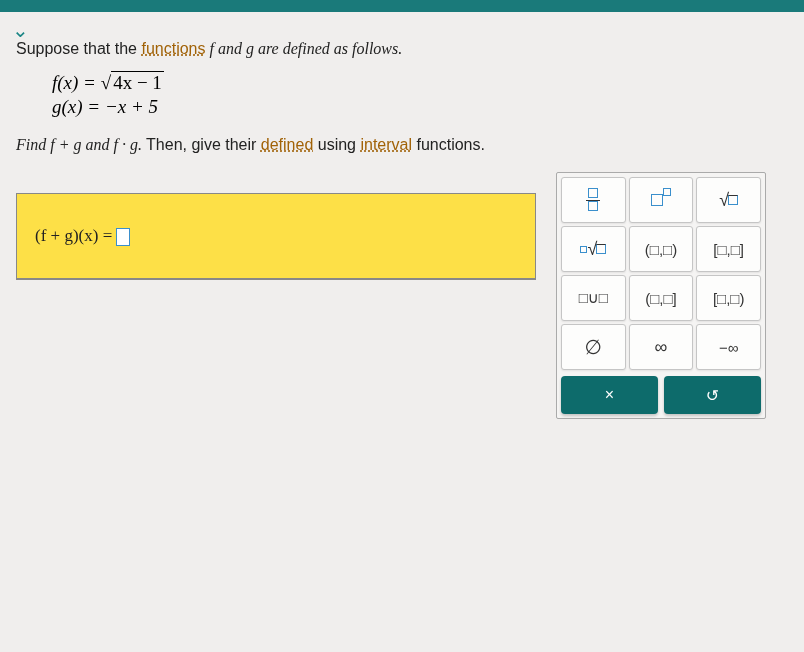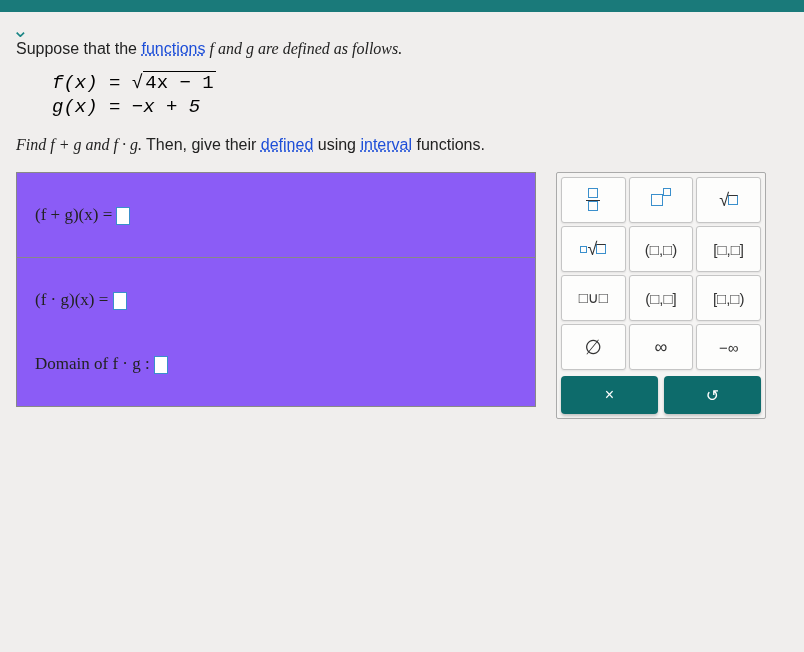--- a/index.html
+++ b/index.html
@@ -25,28 +25,28 @@
     }
     .content {
       padding: 28px 16px 16px 16px;
     }
     .intro {
       font-size: 16px;
       color: #222;
       margin-bottom: 14px;
     }
     .link { 
-      color: #1d4ed8; 
+      color: #a16207; 
       text-decoration: underline dotted;
       cursor: pointer;
     }
     .equations {
       margin-left: 36px;
       margin-bottom: 18px;
-      font-family: Liberation Mono, monospace;
+      font-family: Liberation Serif, serif;
       font-size: 19px;
       font-style: italic;
     }
     .equations .line { margin-bottom: 2px; }
     .sqrt-bar {
       border-top: 1.5px solid #000;
       padding: 0 2px;
       font-style: normal;
     }
     .instruct {
@@ -54,23 +54,24 @@
       color: #222;
       margin-bottom: 18px;
     }
     .main-row {
       display: flex;
       gap: 20px;
       align-items: flex-start;
     }
     .answer-box {
       border: 1px solid #888;
-      background: #8b5cf6;
+      background: #fde047;
       width: 520px;
       font-family: 'Times New Roman', serif;
+      margin-top: 21px;
     }
     .answer-row {
       padding: 22px 18px;
       font-size: 17px;
       color: #222;
     }
     .divider {
       border-top: 1px solid #888;
     }
     .row-group { padding: 10px 0; }
@@ -171,28 +172,20 @@
   </p>
 
   <div class="main-row">
     <div class="answer-box">
       <div class="row-group">
         <div class="answer-row">
           <span>(f + g)(x) = </span><span class="input-blank"></span>
         </div>
       </div>
       <div class="divider"></div>
-      <div class="row-group">
-        <div class="answer-row">
-          <span>(f · g)(x) = </span><span class="input-blank"></span>
-        </div>
-        <div class="answer-row">
-          <span>Domain of f · g : </span><span class="input-blank"></span>
-        </div>
-      </div>
     </div>
 
     <div class="palette">
       <div class="palette-grid">
         <div class="pbtn">
           <span class="frac">
               <span class="top"><span class="sq"></span></span>
               <span><span class="sq"></span></span>
             </span>
         </div>

